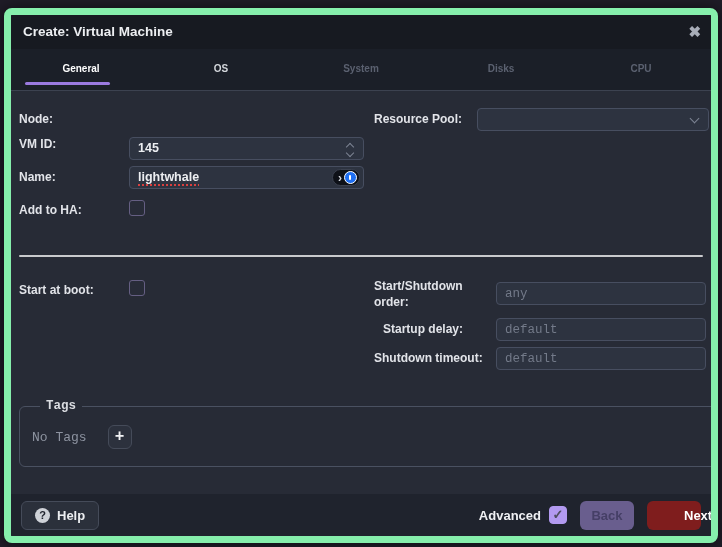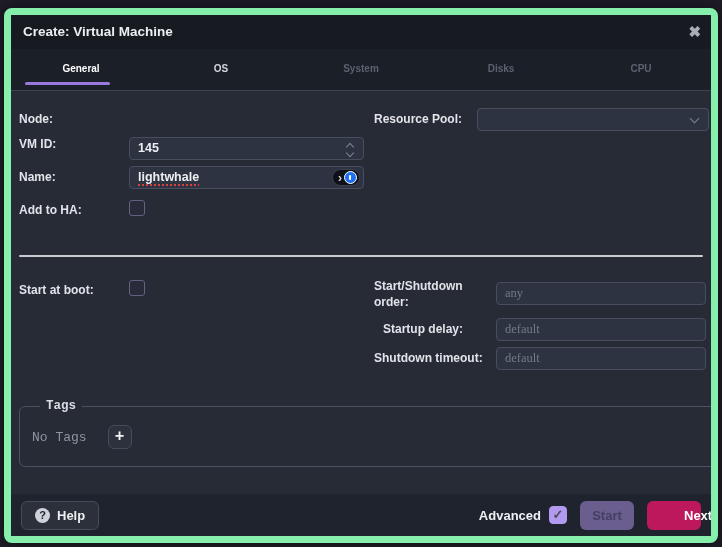--- a/index.html
+++ b/index.html
@@ -29,21 +29,21 @@
                        width:85px; height:3px; border-radius:2px; background:#9b7ae0; }
 
   
   .lbl { position:absolute; color:#e2e4e9; font-size:12px; font-weight:700; }
   .field { position:absolute; height:23px; background:#2d3340;
            border:1px solid #474e60; border-radius:4px; color:#eceef1;
            font-size:12.5px; font-weight:700; line-height:21px; padding:0 22px 0 8px;
            white-space:nowrap; overflow:hidden; cursor:pointer; }
   .txt { position:absolute; height:23px; background:#2d3340;
          border:1px solid #474e60; border-radius:4px; color:#eceef1;
-         font-size:12.5px; padding:0 8px; font-family:Liberation Serif, serif; }
+         font-size:12.5px; padding:0 8px; font-family:Liberation Mono, monospace; }
   .txt::placeholder { color:#737a89; font-weight:400; }
 
   .chev { position:absolute; width:7px; height:7px;
           border-right:1.7px solid #7d8493; border-bottom:1.7px solid #7d8493; }
   .chev.down { right:10px; top:6px; transform:rotate(45deg); }
   .spin-up   { position:absolute; right:10px; top:6px; width:6px; height:6px;
                border-left:1.6px solid #7d8493; border-top:1.6px solid #7d8493;
                transform:rotate(45deg); }
   .spin-down { position:absolute; right:10px; top:12px; width:6px; height:6px;
                border-left:1.6px solid #7d8493; border-bottom:1.6px solid #7d8493;
@@ -90,21 +90,21 @@
               color:#20242e; font-size:11px; font-weight:700; text-align:center;
               line-height:15px; }
   .spacer { flex:1; }
   .adv-lbl { color:#f0f1f4; font-size:13px; font-weight:700; margin-right:8px; }
   .adv-cb { position:static; width:18px; height:18px; border-radius:4px;
             line-height:18px; }
   .btn { width:54px; height:29px; border-radius:6px; border:none; font-size:13px;
          font-weight:700; margin-left:13px; font-family:"Liberation Sans",sans-serif;
          cursor:pointer; }
   .btn.back { background:#695e8e; color:#453f66; }
-  .btn.next { background:#be185d; color:#ffffff;padding-left:37px; }
+  .btn.next { background:#7f1d1d; color:#ffffff;padding-left:37px; }
 </style>
 </head>
 <body>
 
 <div class="dialog">
 
   <div class="hdr">
     <span class="hdr-title">Create: Virtual Machine</span>
     <span class="hdr-close">✖</span>
   </div>
@@ -171,17 +171,17 @@
   <div class="footer">
     <div class="help-btn">
       <span class="help-ico">?</span>
       <span>Help</span>
     </div>
     <div class="spacer"></div>
     <span class="adv-lbl">Advanced</span>
     <div class="cb checked adv-cb">
       <span>✓</span>
     </div>
-    <button class="btn back">Start</button>
+    <button class="btn back">Back</button>
     <button class="btn next">Next</button>
   </div>
 
 </div>
 
 </body></html>

